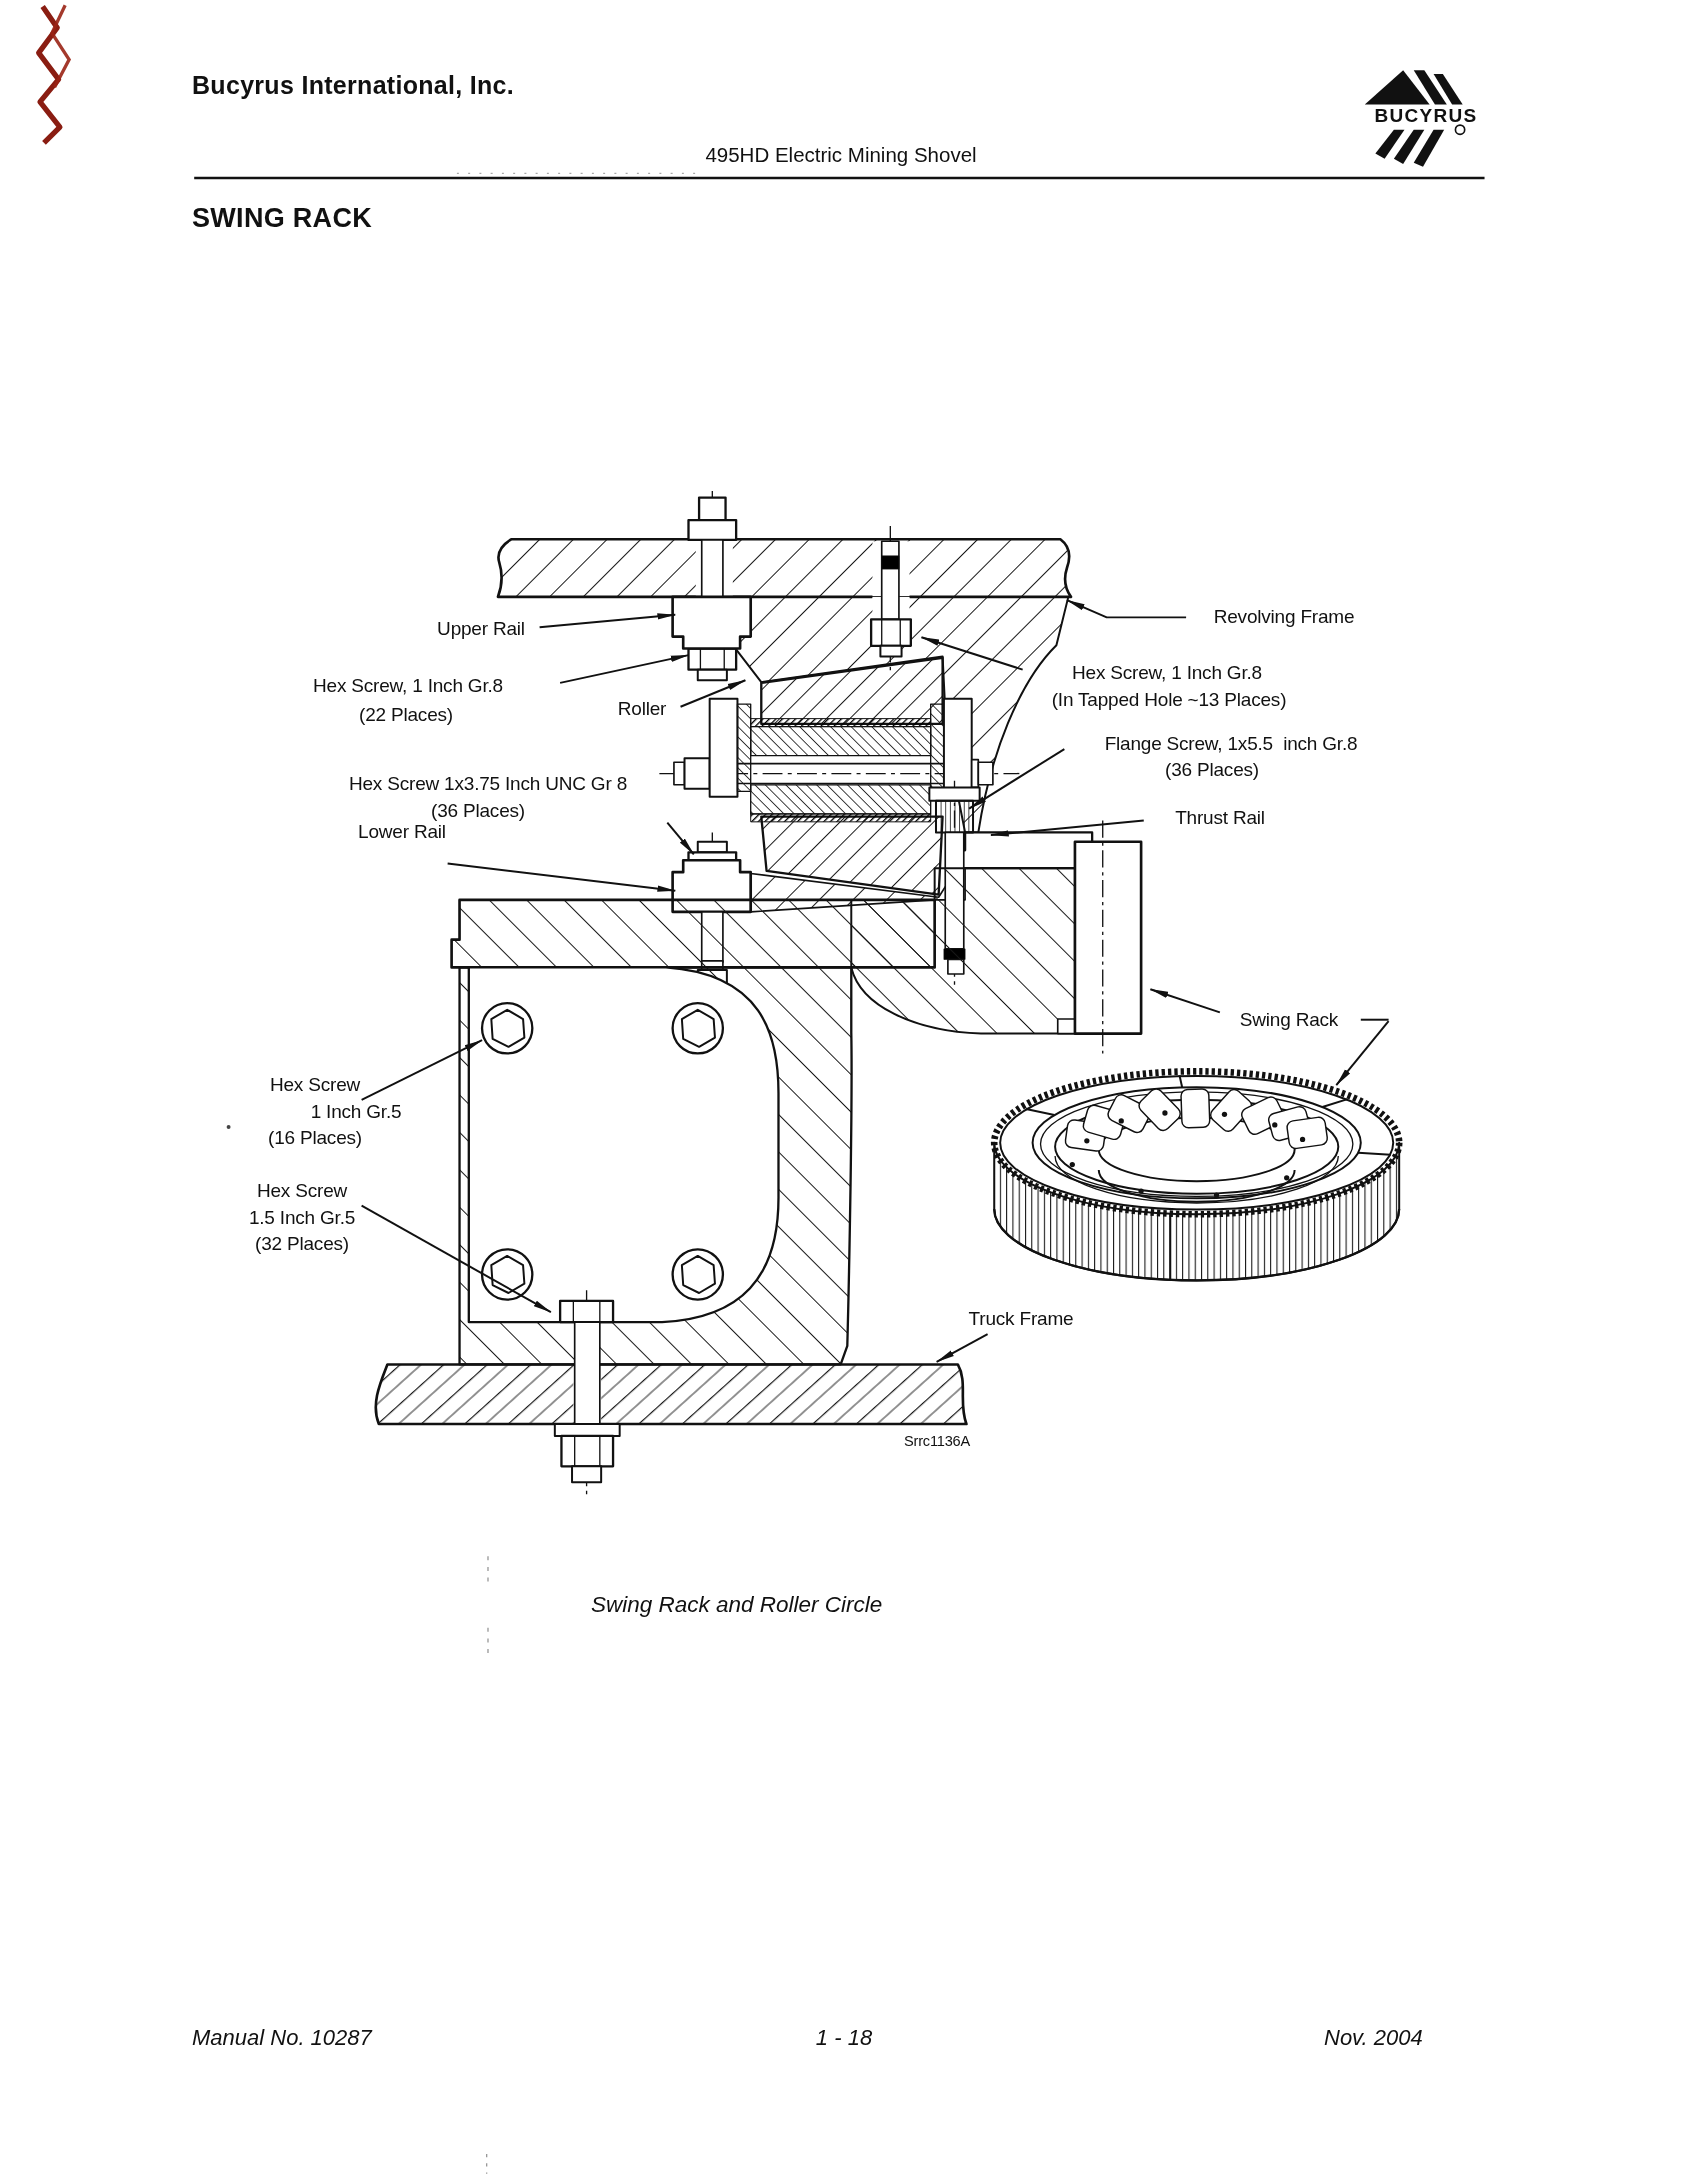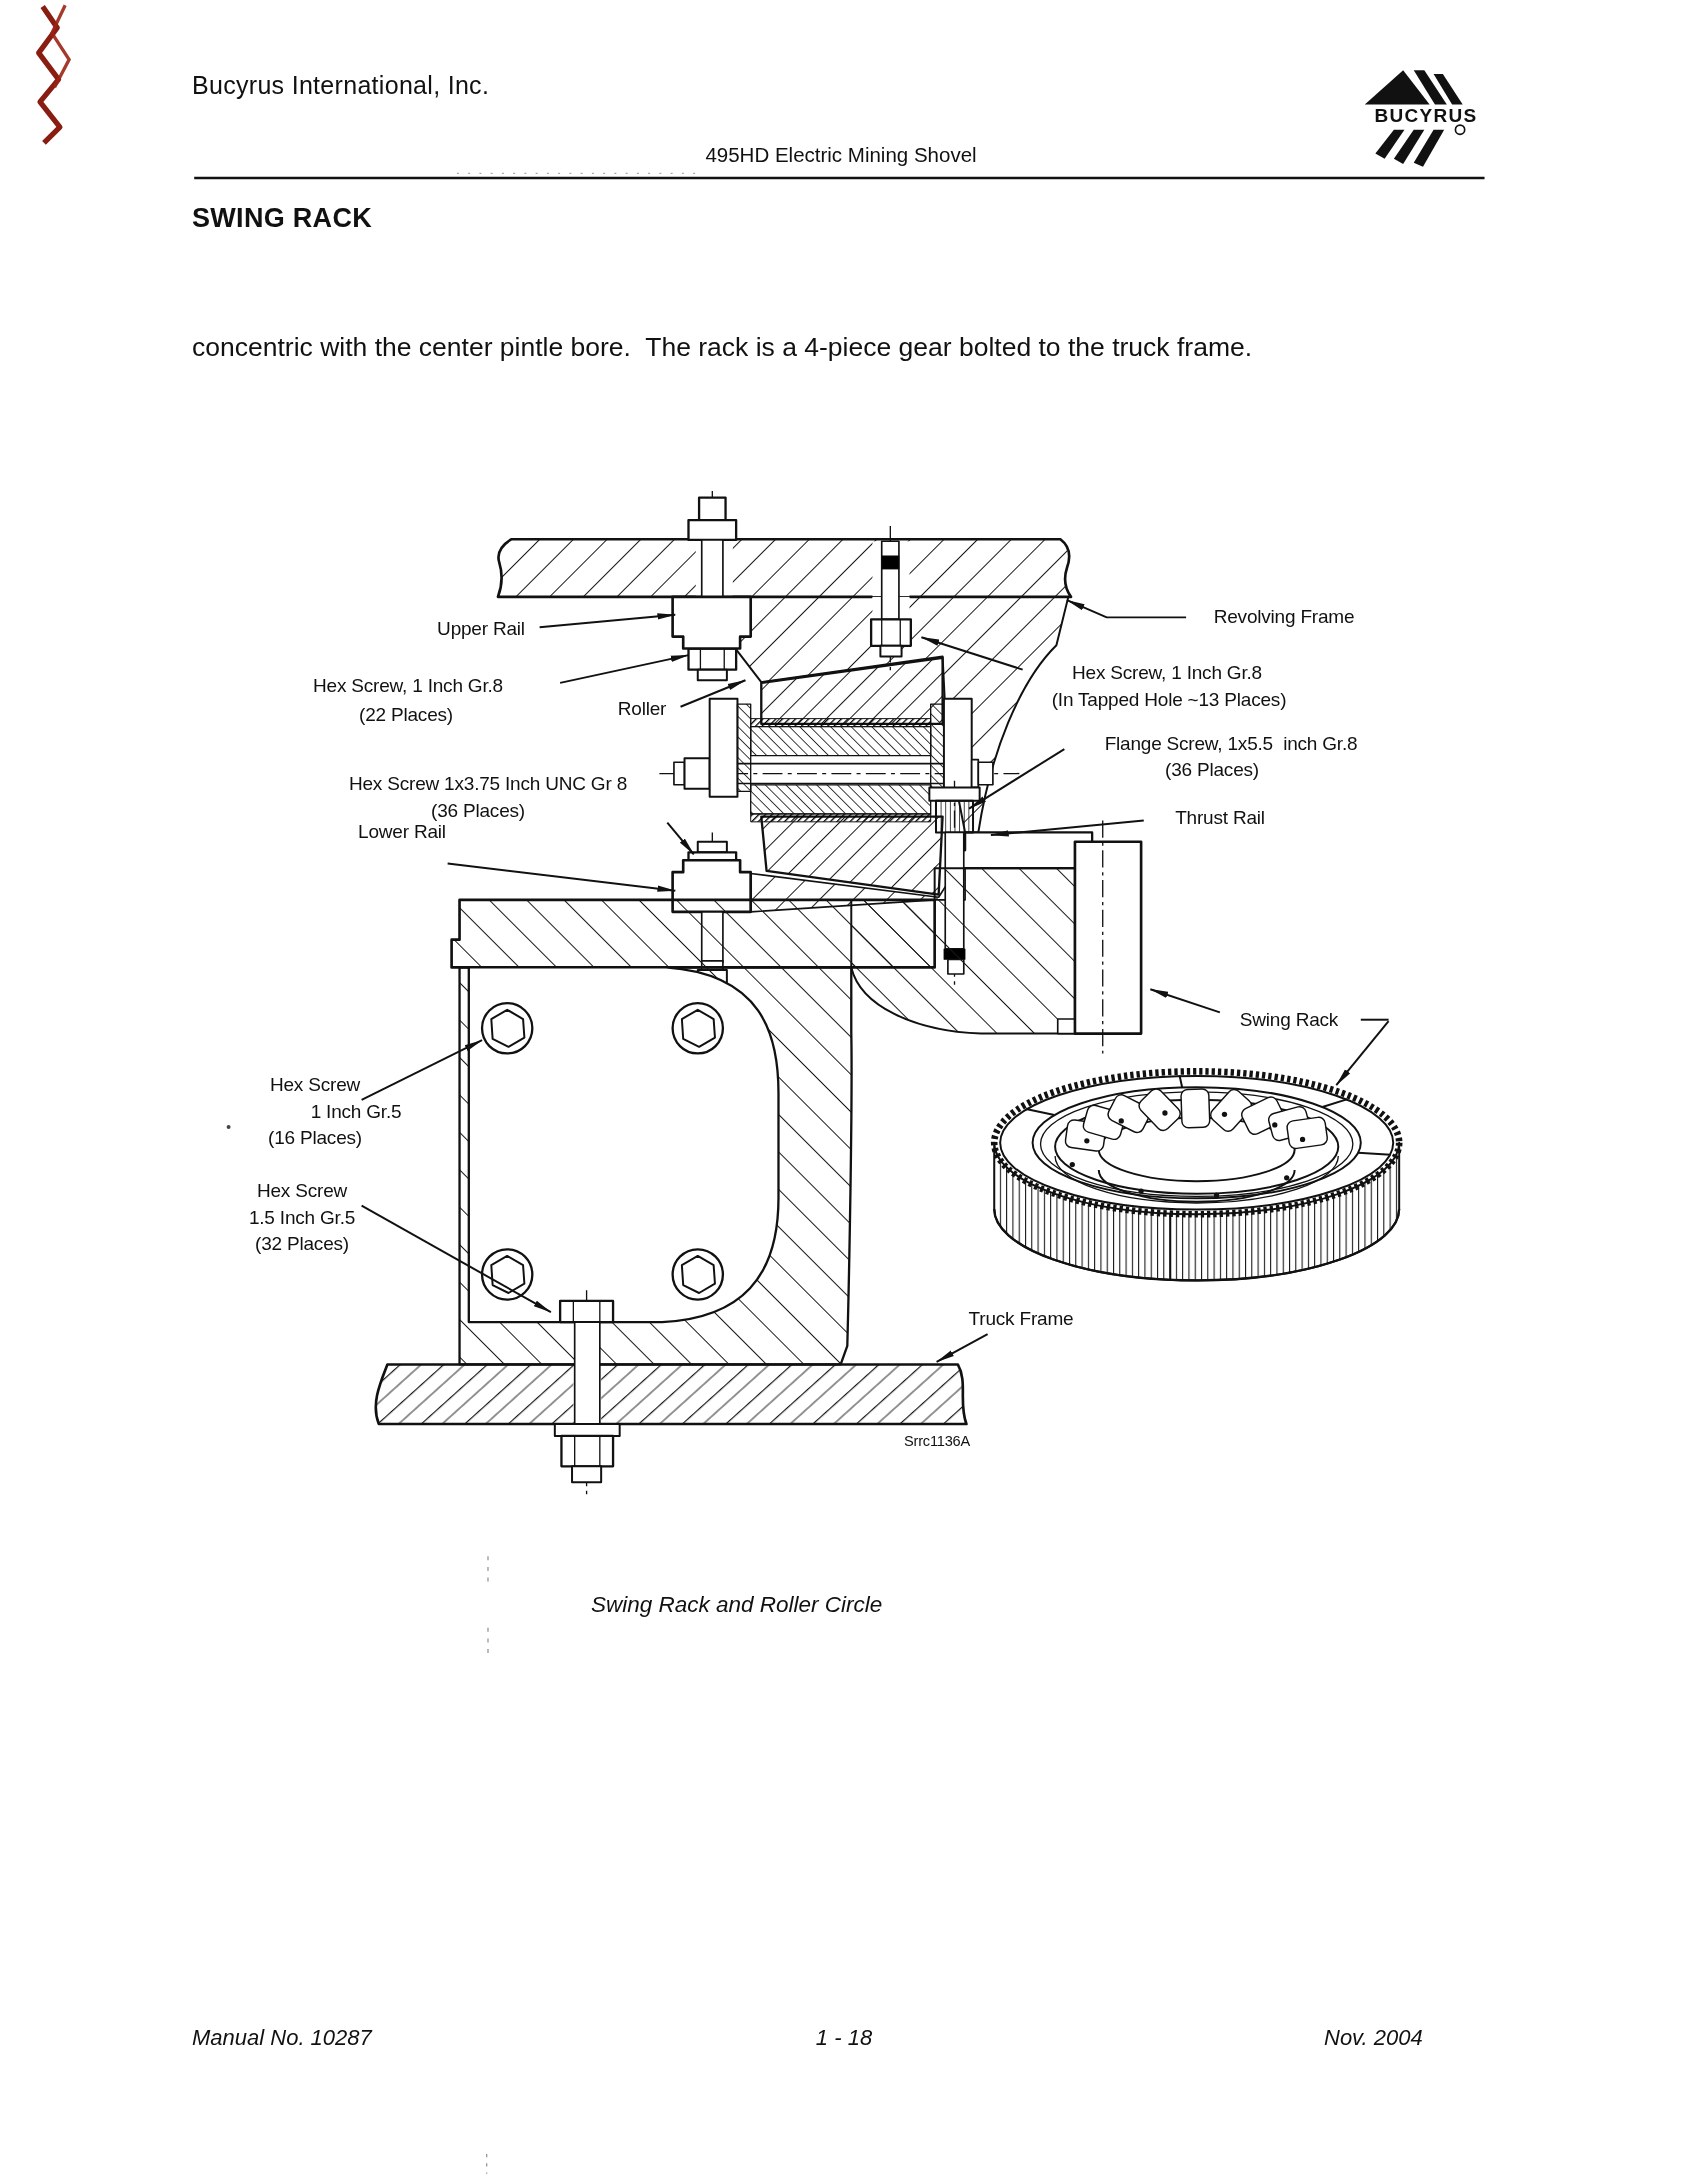--- a/index.html
+++ b/index.html
@@ -1,20 +1,20 @@
 <!DOCTYPE html>
 <html style="font-size:10.6px"><head>
 <meta charset="utf-8">
 <style>
   html,body{margin:0;padding:0;background:#e8e8e8;}
   #page{position:relative;width:1688px;height:2183px;background:#ffffff;overflow:hidden;
         font-family:"Liberation Sans","DejaVu Sans",sans-serif;color:#111;}
   #art{position:absolute;left:0;top:0;z-index:1;}
   .txt{position:absolute;z-index:2;white-space:pre;}
-  .company{left:192px;top:71px;font-size:25px;font-weight:normal;letter-spacing:0.3px;text-align:right;}
+  .company{left:192px;top:71px;font-size:25px;font-weight:bold;letter-spacing:0.3px;text-align:right;}
   .subtitle{left:596px;top:143px;width:490px;text-align:center;font-size:20.5px;}
   .logotext{left:1361px;top:105px;width:130px;text-align:center;font-size:19px;font-weight:bold;letter-spacing:1.3px;}
   .sectitle{left:192px;top:203px;font-size:27px;font-weight:bold;letter-spacing:0.3px;}
   .body1{left:192px;top:295px;width:1309px;font-size:26.5px;text-align:justify;text-align-last:justify;}
   .body2{left:192px;top:332px;width:1309px;font-size:26.5px;}
   .lbl{font-size:19px;letter-spacing:-0.2px;text-align:center;transform:translate(-50%,-50%);}
   .caption{left:591px;top:1592px;width:265px;text-align:center;font-size:22.5px;font-style:italic;}
   .srrc{font-size:14.6px;margin-left:10px;}
   .footer{font-size:22px;font-style:italic;}
   .f-left{left:192px;top:2025px;}
@@ -267,21 +267,20 @@
     <line x1="737" y1="2352" x2="737" y2="2392" stroke-dasharray="6 10"></line>
     <line x1="737" y1="2460" x2="737" y2="2505" stroke-dasharray="6 10"></line>
     <line x1="735" y1="3255" x2="735" y2="3285" stroke-dasharray="5 9"></line>
   </g>
 </svg>
 
   <div class="txt company">Bucyrus International, Inc.</div>
   <div class="txt logotext">BUCYRUS</div>
   <div class="txt subtitle">495HD Electric Mining Shovel</div>
   <div class="txt sectitle">SWING RACK</div>
-  <div class="txt body2">concentric with the center pintle bore.  The rack is a 4-piece gear bolted to the truck frame.</div>
 
   <div class="txt lbl" style="left:481px;top:629px;">Upper Rail</div>
   <div class="txt lbl" style="left:408px;top:686px;">Hex Screw, 1 Inch Gr.8</div>
   <div class="txt lbl" style="left:406px;top:715px;">(22 Places)</div>
   <div class="txt lbl" style="left:642px;top:709px;">Roller</div>
   <div class="txt lbl" style="left:488px;top:784px;text-align:right;">Hex Screw 1x3.75 Inch UNC Gr 8</div>
   <div class="txt lbl" style="left:478px;top:811px;">(36 Places)</div>
   <div class="txt lbl" style="left:402px;top:832px;">Lower Rail</div>
   <div class="txt lbl" style="left:1284px;top:617px;">Revolving Frame</div>
   <div class="txt lbl" style="left:1167px;top:673px;">Hex Screw, 1 Inch Gr.8</div>

